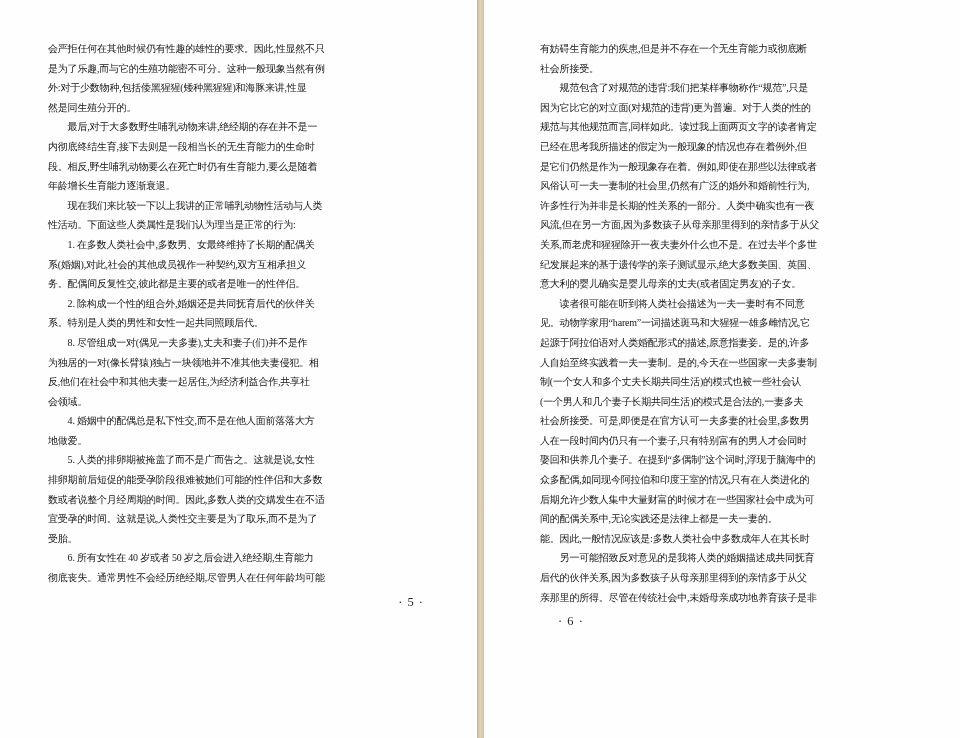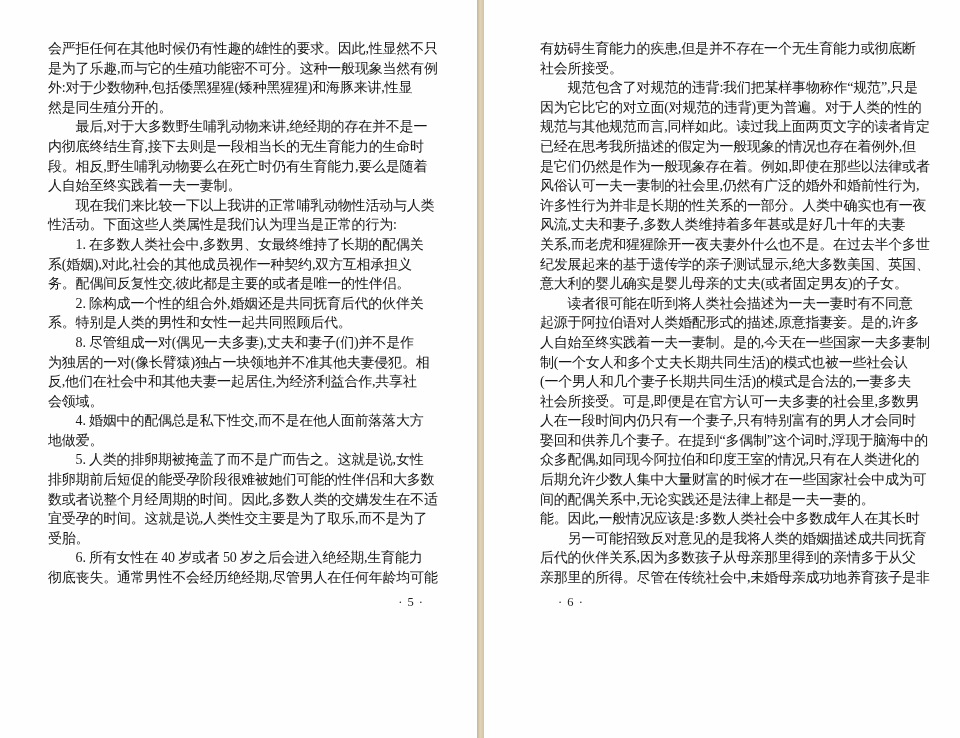--- a/index.html
+++ b/index.html
@@ -18,21 +18,21 @@
   }
   .page {
     position: absolute;
     top: 39px;
     width: 406px;
     color: #161616;
   }
   #page-left  { left: 48px; }
   #page-right { left: 540px; }
   .line {
-    font-size: 14px;
+    font-size: 10px;
     line-height: 19.6px;
     height: 19.6px;
     letter-spacing: -0.2px;
     white-space: nowrap;
     font-weight: 500;
     text-rendering: optimizeLegibility;
   }
   .pageno {
     margin-top: 7px;
     font-size: 12.5px;
@@ -50,21 +50,21 @@
 
 <div class="page" id="page-left">
   <div class="lines">
       <div class="line">会严拒任何在其他时候仍有性趣的雄性的要求。因此,性显然不只</div>
       <div class="line">是为了乐趣,而与它的生殖功能密不可分。这种一般现象当然有例</div>
       <div class="line">外:对于少数物种,包括倭黑猩猩(矮种黑猩猩)和海豚来讲,性显</div>
       <div class="line">然是同生殖分开的。</div>
       <div class="line">　　最后,对于大多数野生哺乳动物来讲,绝经期的存在并不是一</div>
       <div class="line">内彻底终结生育,接下去则是一段相当长的无生育能力的生命时</div>
       <div class="line">段。相反,野生哺乳动物要么在死亡时仍有生育能力,要么是随着</div>
-      <div class="line">人自始至终实践着一夫一妻制。</div>
+      <div class="line">年龄增长生育能力逐渐衰退。</div>
       <div class="line">　　现在我们来比较一下以上我讲的正常哺乳动物性活动与人类</div>
       <div class="line">性活动。下面这些人类属性是我们认为理当是正常的行为:</div>
       <div class="line">　　1. 在多数人类社会中,多数男、女最终维持了长期的配偶关</div>
       <div class="line">系(婚姻),对此,社会的其他成员视作一种契约,双方互相承担义</div>
       <div class="line">务。配偶间反复性交,彼此都是主要的或者是唯一的性伴侣。</div>
       <div class="line">　　2. 除构成一个性的组合外,婚姻还是共同抚育后代的伙伴关</div>
       <div class="line">系。特别是人类的男性和女性一起共同照顾后代。</div>
       <div class="line">　　8. 尽管组成一对(偶见一夫多妻),丈夫和妻子(们)并不是作</div>
       <div class="line">为独居的一对(像长臂猿)独占一块领地并不准其他夫妻侵犯。相</div>
       <div class="line">反,他们在社会中和其他夫妻一起居住,为经济利益合作,共享社</div>
@@ -86,25 +86,26 @@
   <div class="lines">
       <div class="line">有妨碍生育能力的疾患,但是并不存在一个无生育能力或彻底断</div>
       <div class="line">社会所接受。</div>
       <div class="line">　　规范包含了对规范的违背:我们把某样事物称作“规范”,只是</div>
       <div class="line">因为它比它的对立面(对规范的违背)更为普遍。对于人类的性的</div>
       <div class="line">规范与其他规范而言,同样如此。读过我上面两页文字的读者肯定</div>
       <div class="line">已经在思考我所描述的假定为一般现象的情况也存在着例外,但</div>
       <div class="line">是它们仍然是作为一般现象存在着。例如,即使在那些以法律或者</div>
       <div class="line">风俗认可一夫一妻制的社会里,仍然有广泛的婚外和婚前性行为,</div>
       <div class="line">许多性行为并非是长期的性关系的一部分。人类中确实也有一夜</div>
-      <div class="line">风流,丈夫和妻子,多数人类维持着多年甚或是好几十年的夫妻</div>
+      <div class="line">风流,但在另一方面,因为多数孩子从母亲那里得到的亲情多于从父</div>
       <div class="line">关系,而老虎和猩猩除开一夜夫妻外什么也不是。在过去半个多世</div>
       <div class="line">纪发展起来的基于遗传学的亲子测试显示,绝大多数美国、英国、</div>
       <div class="line">意大利的婴儿确实是婴儿母亲的丈夫(或者固定男友)的子女。</div>
       <div class="line">　　读者很可能在听到将人类社会描述为一夫一妻时有不同意</div>
+      <div class="line">见。动物学家用“harem”一词描述斑马和大猩猩一雄多雌情况,它</div>
       <div class="line">起源于阿拉伯语对人类婚配形式的描述,原意指妻妾。是的,许多</div>
       <div class="line">人自始至终实践着一夫一妻制。是的,今天在一些国家一夫多妻制</div>
       <div class="line">制(一个女人和多个丈夫长期共同生活)的模式也被一些社会认</div>
       <div class="line">(一个男人和几个妻子长期共同生活)的模式是合法的,一妻多夫</div>
       <div class="line">社会所接受。可是,即便是在官方认可一夫多妻的社会里,多数男</div>
       <div class="line">人在一段时间内仍只有一个妻子,只有特别富有的男人才会同时</div>
       <div class="line">娶回和供养几个妻子。在提到“多偶制”这个词时,浮现于脑海中的</div>
       <div class="line">众多配偶,如同现今阿拉伯和印度王室的情况,只有在人类进化的</div>
       <div class="line">后期允许少数人集中大量财富的时候才在一些国家社会中成为可</div>
       <div class="line">间的配偶关系中,无论实践还是法律上都是一夫一妻的。</div>

